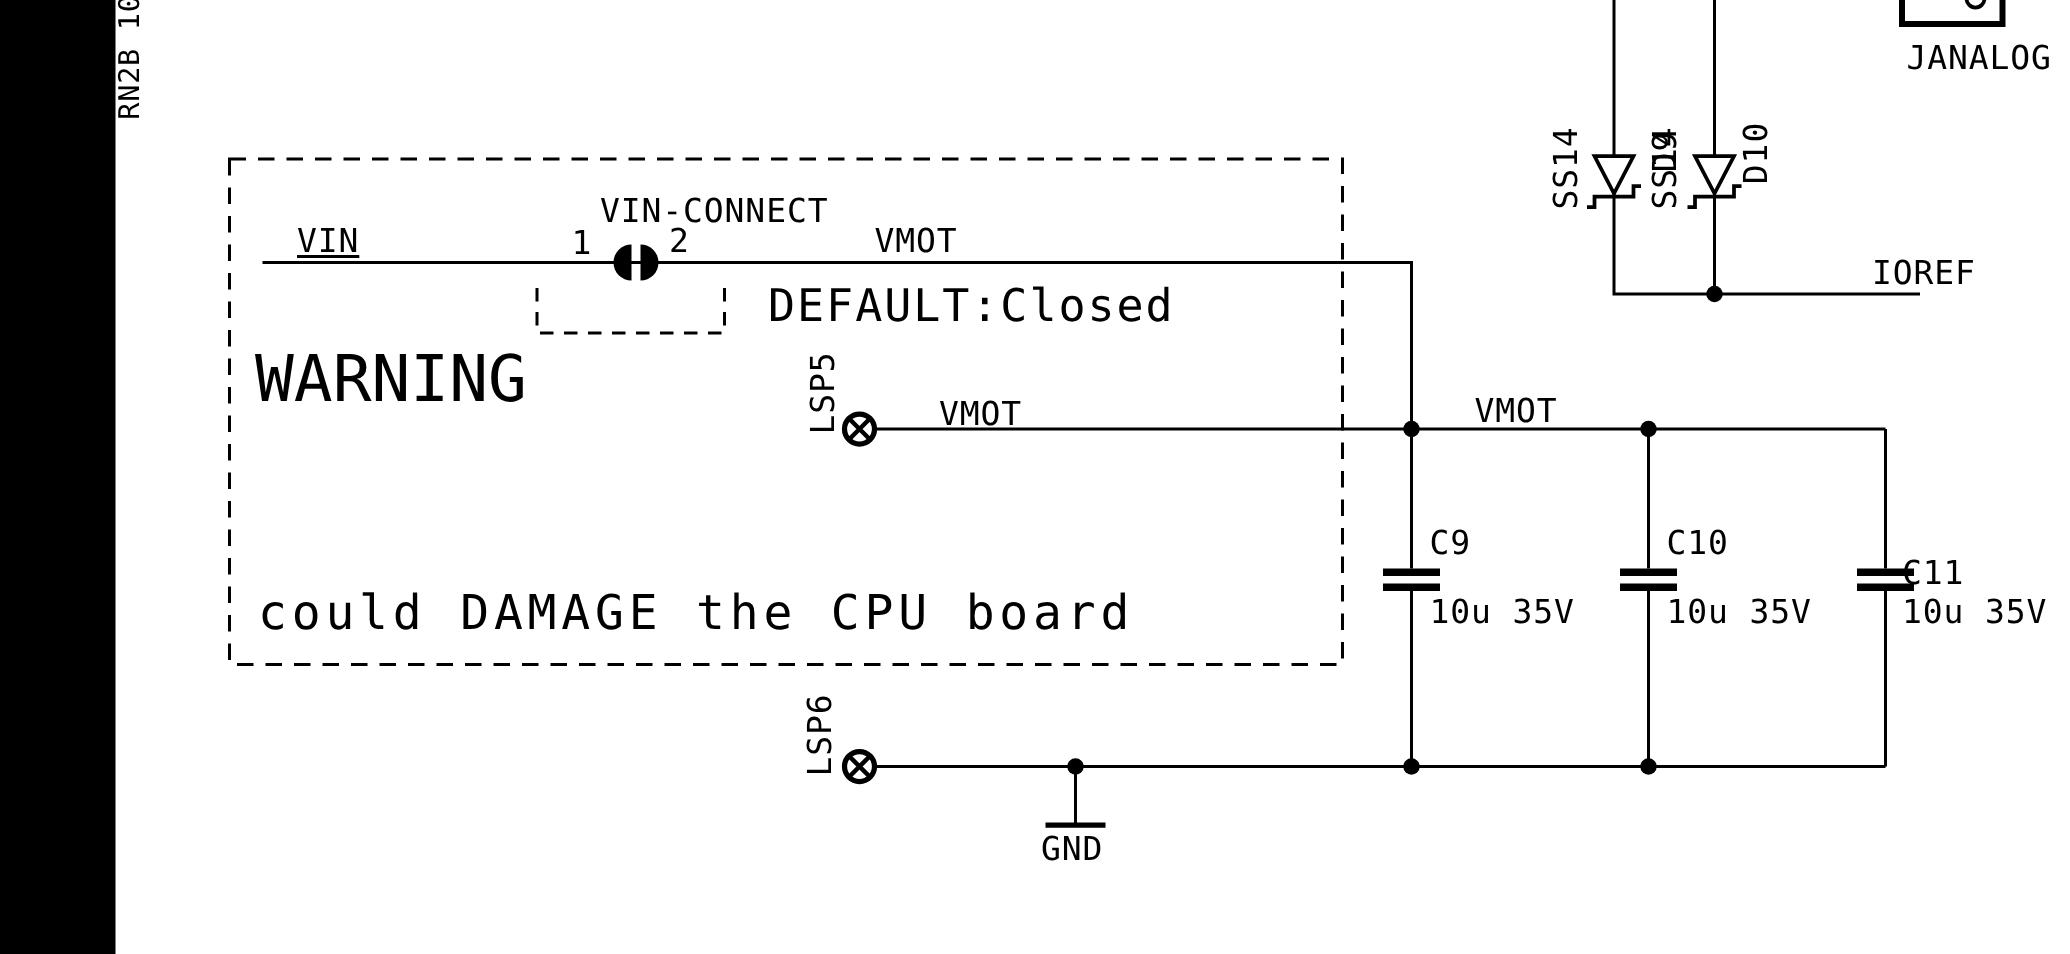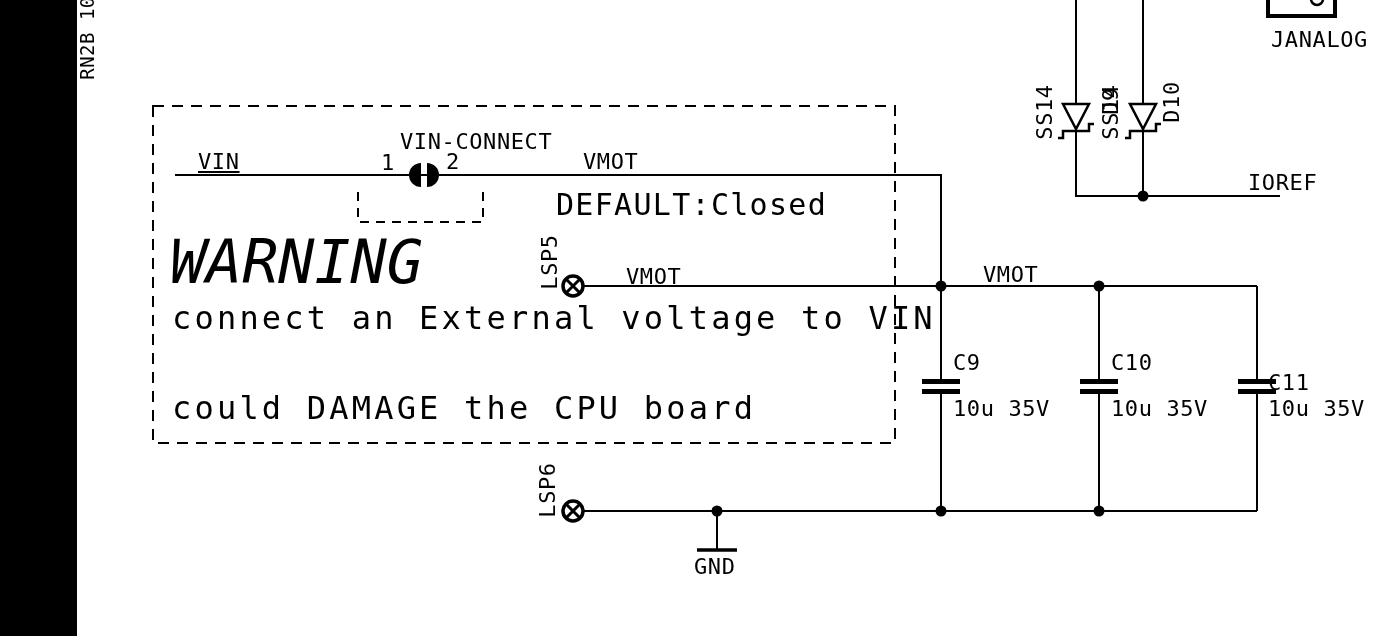--- a/index.html
+++ b/index.html
@@ -7,21 +7,21 @@
     position:relative;width:1380px;height:636px;overflow:hidden;
     background:#fff;font-family:"DejaVu Sans Mono",monospace;color:#000;
   }
   .stage svg{position:absolute;left:0;top:0;}
   .blackbar{position:absolute;left:0;top:0;width:77px;height:636px;background:#000;}
   .t{position:absolute;white-space:pre;line-height:1;color:#000;}
   .s19{font-size:19px;letter-spacing:0.5px;}
   .s22{font-size:22px;letter-spacing:0.6px;}
   .s30{font-size:30px;letter-spacing:1.3px;}
   .s32{font-size:32px;letter-spacing:3.2px;}
-  .s66{font-size:60px;letter-spacing:0;font-style:italic;}
+  .s66{font-size:43px;letter-spacing:0;}
   .rot{transform:translate(-50%,-50%) rotate(-90deg);transform-origin:center center;}
 </style>
 </head>
 <body>
 
 <div class="stage">
 
   <div class="blackbar"></div>
 
   <svg width="1380" height="636" viewBox="0 0 1380 636">
@@ -93,26 +93,25 @@
     </g>
   </svg>
 
   <div class="t s19 rot" style="left:87px;top:38px;">RN2B 10</div>
 
   <div class="t s22" style="left:198px;top:151px;text-decoration:underline;">VIN</div>
 
   <div class="t s22" style="left:400px;top:131px;">VIN-CONNECT</div>
   <div class="t s22" style="left:381px;top:152px;">1</div>
   <div class="t s22" style="left:446px;top:151px;">2</div>
-  <div class="t s30" style="left:512px;top:190px;margin-left:44px;">DEFAULT:Closed</div>
+  <div class="t s30" style="left:512px;top:190px;">DEFAULT:Closed</div>
 
   <div class="t s22" style="left:583px;top:151px;">VMOT</div>
 
   <div class="t s66" style="left:170px;top:232px;">WARNING</div>
-  <div class="t s32" style="left:172px;top:302px;">connect an External voltage to VIN</div>
   <div class="t s32" style="left:172px;top:392px;">could DAMAGE the CPU board</div>
 
   <div class="t s22 rot" style="left:550px;top:262px;">LSP5</div>
   <div class="t s22" style="left:626px;top:266px;">VMOT</div>
   <div class="t s22" style="left:983px;top:264px;">VMOT</div>
 
   <div class="t s22" style="left:953px;top:352px;">C9</div>
   <div class="t s22" style="left:953px;top:398px;">10u 35V</div>
   <div class="t s22" style="left:1111px;top:352px;">C10</div>
   <div class="t s22" style="left:1111px;top:398px;">10u 35V</div>

